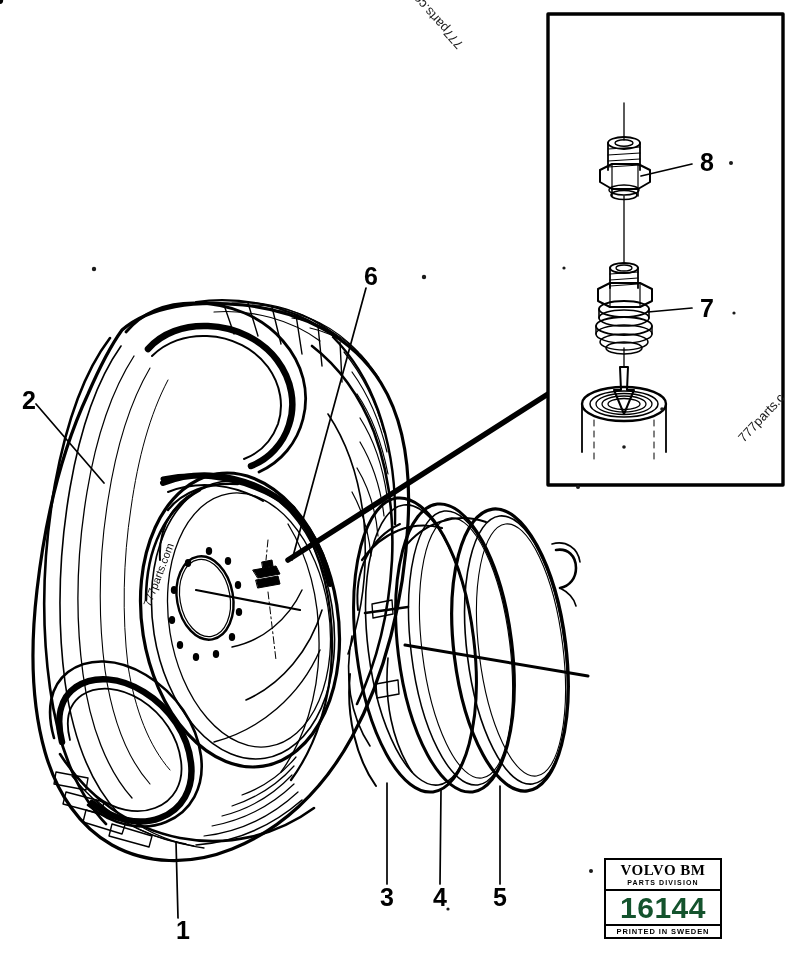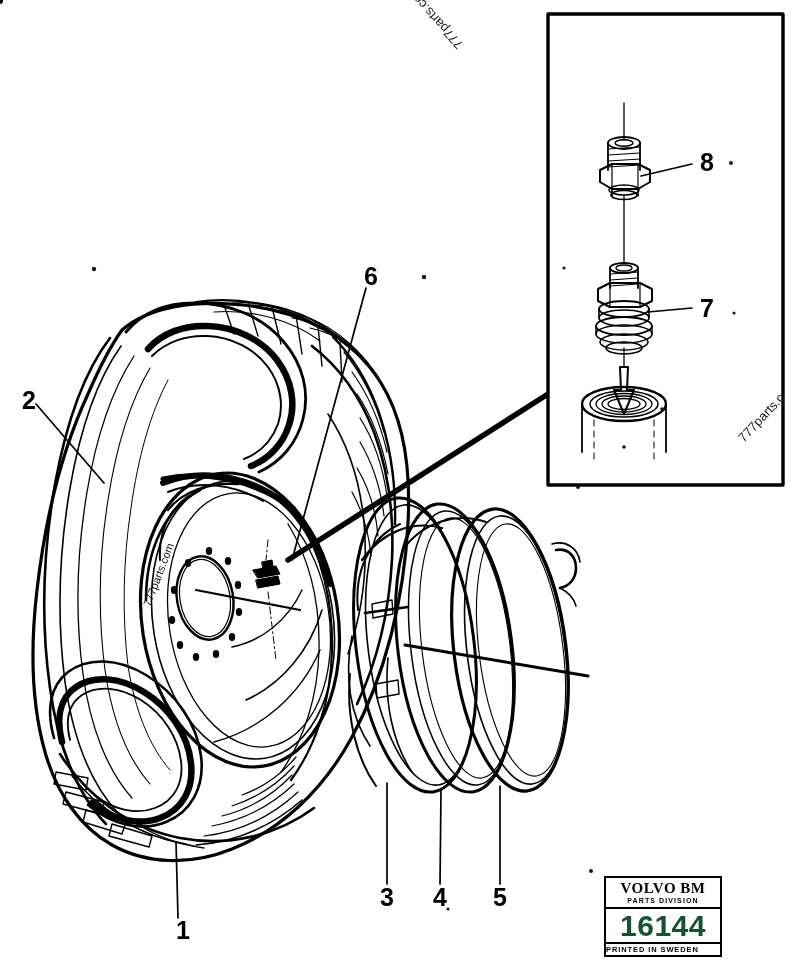--- a/index.html
+++ b/index.html
@@ -33,21 +33,21 @@
     font-size: 25px;
     line-height: 25px;
     color: #000000;
     letter-spacing: -0.5px;
     user-select: none;
   }
   
   #title-block {
     position: absolute;
     left: 604px;
-    top: 876px;
+    top: 858px;
     width: 118px;
     border: 2.5px solid #000;
     background: #fff;
     box-sizing: border-box;
   }
   #title-brand {
     text-align: center;
     font-family: "Liberation Serif", serif;
     font-weight: bold;
     font-size: 15px;
@@ -71,20 +71,21 @@
     border-bottom: 2.5px solid #000;
     text-align: center;
     font-family: "Liberation Sans", sans-serif;
     font-weight: bold;
     font-size: 30px;
     line-height: 33px;
     letter-spacing: 0.5px;
     color: #14532d;
   }
   #title-origin {
+    text-align: center;
     font-family: "Liberation Sans", sans-serif;
     font-weight: bold;
     font-size: 7.5px;
     line-height: 11px;
     letter-spacing: 0.9px;
     color: #000;
   }
   
   .watermark {
     position: absolute;

